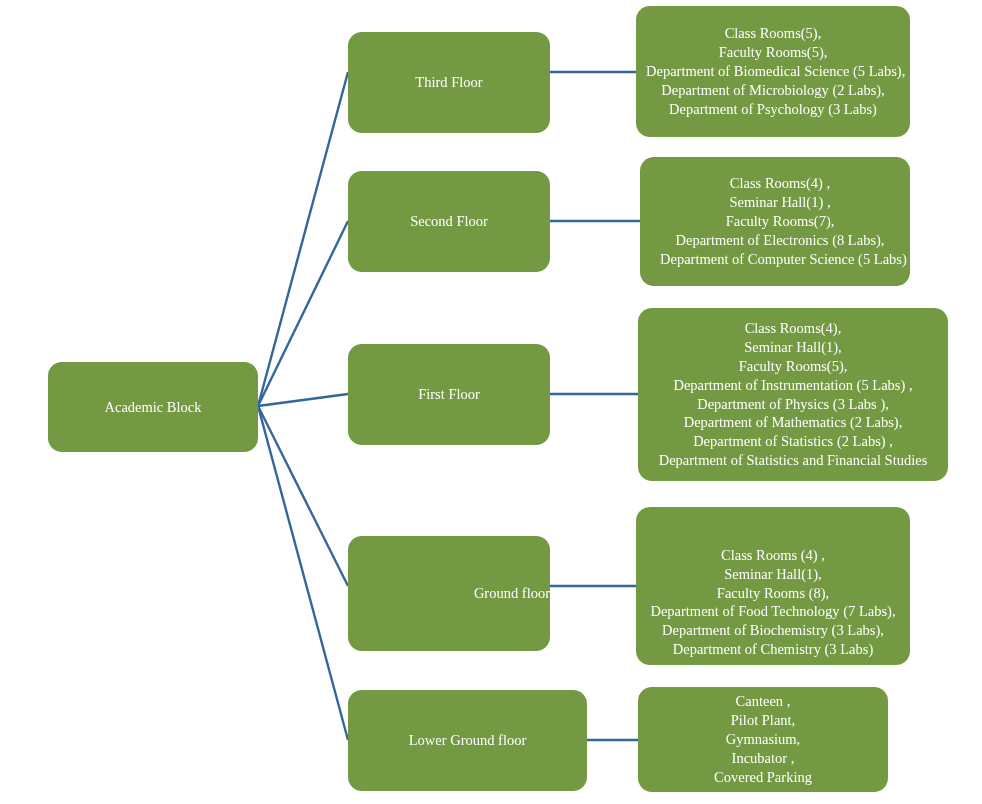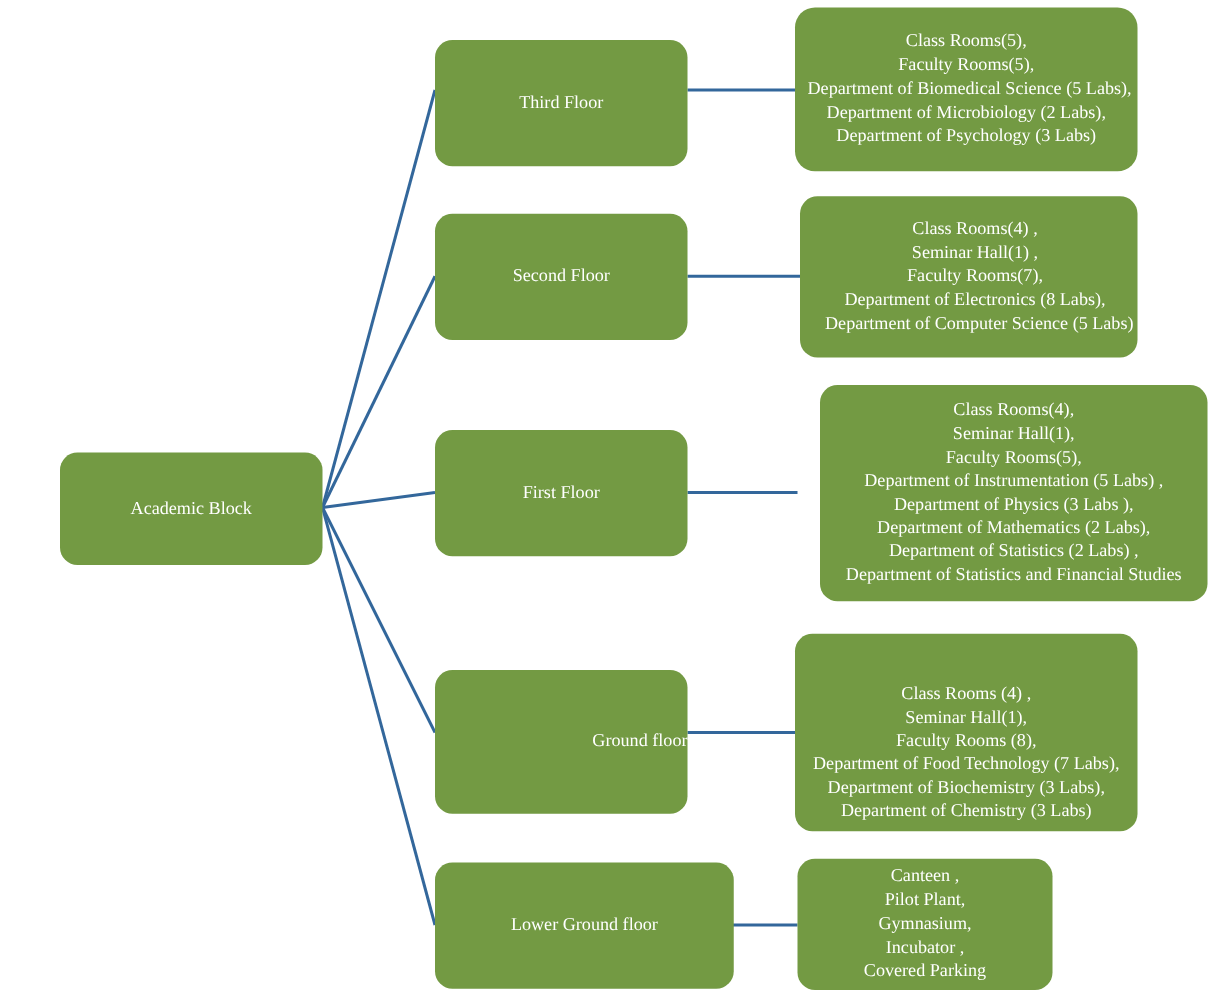--- a/index.html
+++ b/index.html
@@ -70,41 +70,41 @@
   </div>
 
   <div class="node node-floor" style="left:348px;top:536px;width:202px;height:115px;justify-content:flex-end;">
     <span>Ground floor</span>
   </div>
 
   <div class="node node-floor" style="left:348px;top:690px;width:239px;height:101px;">
     <span>Lower Ground floor</span>
   </div>
 
-  <div class="node node-detail" style="left:636px;top:6px;width:274px;height:131px;border-radius:16px;">
+  <div class="node node-detail" style="left:636px;top:6px;width:274px;height:131px;">
     <div class="detail-lines">
         <div>Class Rooms(5),</div>
         <div>Faculty Rooms(5),</div>
         <div>Department of  Biomedical Science (5 Labs),</div>
         <div>Department of  Microbiology (2 Labs),</div>
         <div>Department of  Psychology (3 Labs)</div>
       </div>
   </div>
 
   <div class="node node-detail" style="left:640px;top:157px;width:270px;height:129px;padding-left:20px;">
     <div class="detail-lines">
         <div>Class Rooms(4) ,</div>
         <div>Seminar Hall(1) ,</div>
         <div>Faculty Rooms(7),</div>
         <div>Department of Electronics (8 Labs),</div>
         <div>Department of Computer Science (5 Labs)</div>
       </div>
   </div>
 
-  <div class="node node-detail" style="left:656px;top:308px;width:310px;height:173px;">
+  <div class="node node-detail" style="left:638px;top:308px;width:310px;height:173px;">
     <div class="detail-lines">
         <div>Class Rooms(4),</div>
         <div>Seminar Hall(1),</div>
         <div>Faculty Rooms(5),</div>
         <div>Department of Instrumentation (5 Labs) ,</div>
         <div>Department of Physics (3 Labs ),</div>
         <div>Department of Mathematics (2 Labs),</div>
         <div>Department of Statistics (2 Labs) ,</div>
         <div>Department of Statistics and Financial Studies</div>
       </div>
@@ -114,21 +114,21 @@
     <div class="detail-lines">
         <div>Class Rooms (4) ,</div>
         <div>Seminar Hall(1),</div>
         <div>Faculty Rooms (8),</div>
         <div>Department of Food Technology (7 Labs),</div>
         <div>Department of Biochemistry (3 Labs),</div>
         <div>Department of Chemistry (3 Labs)</div>
       </div>
   </div>
 
-  <div class="node node-detail" style="left:638px;top:687px;width:204px;height:105px;">
+  <div class="node node-detail" style="left:638px;top:687px;width:250px;height:105px;">
     <div class="detail-lines">
         <div>Canteen ,</div>
         <div>Pilot Plant,</div>
         <div>Gymnasium,</div>
         <div>Incubator ,</div>
         <div>Covered  Parking</div>
       </div>
   </div>
 
 </div>

